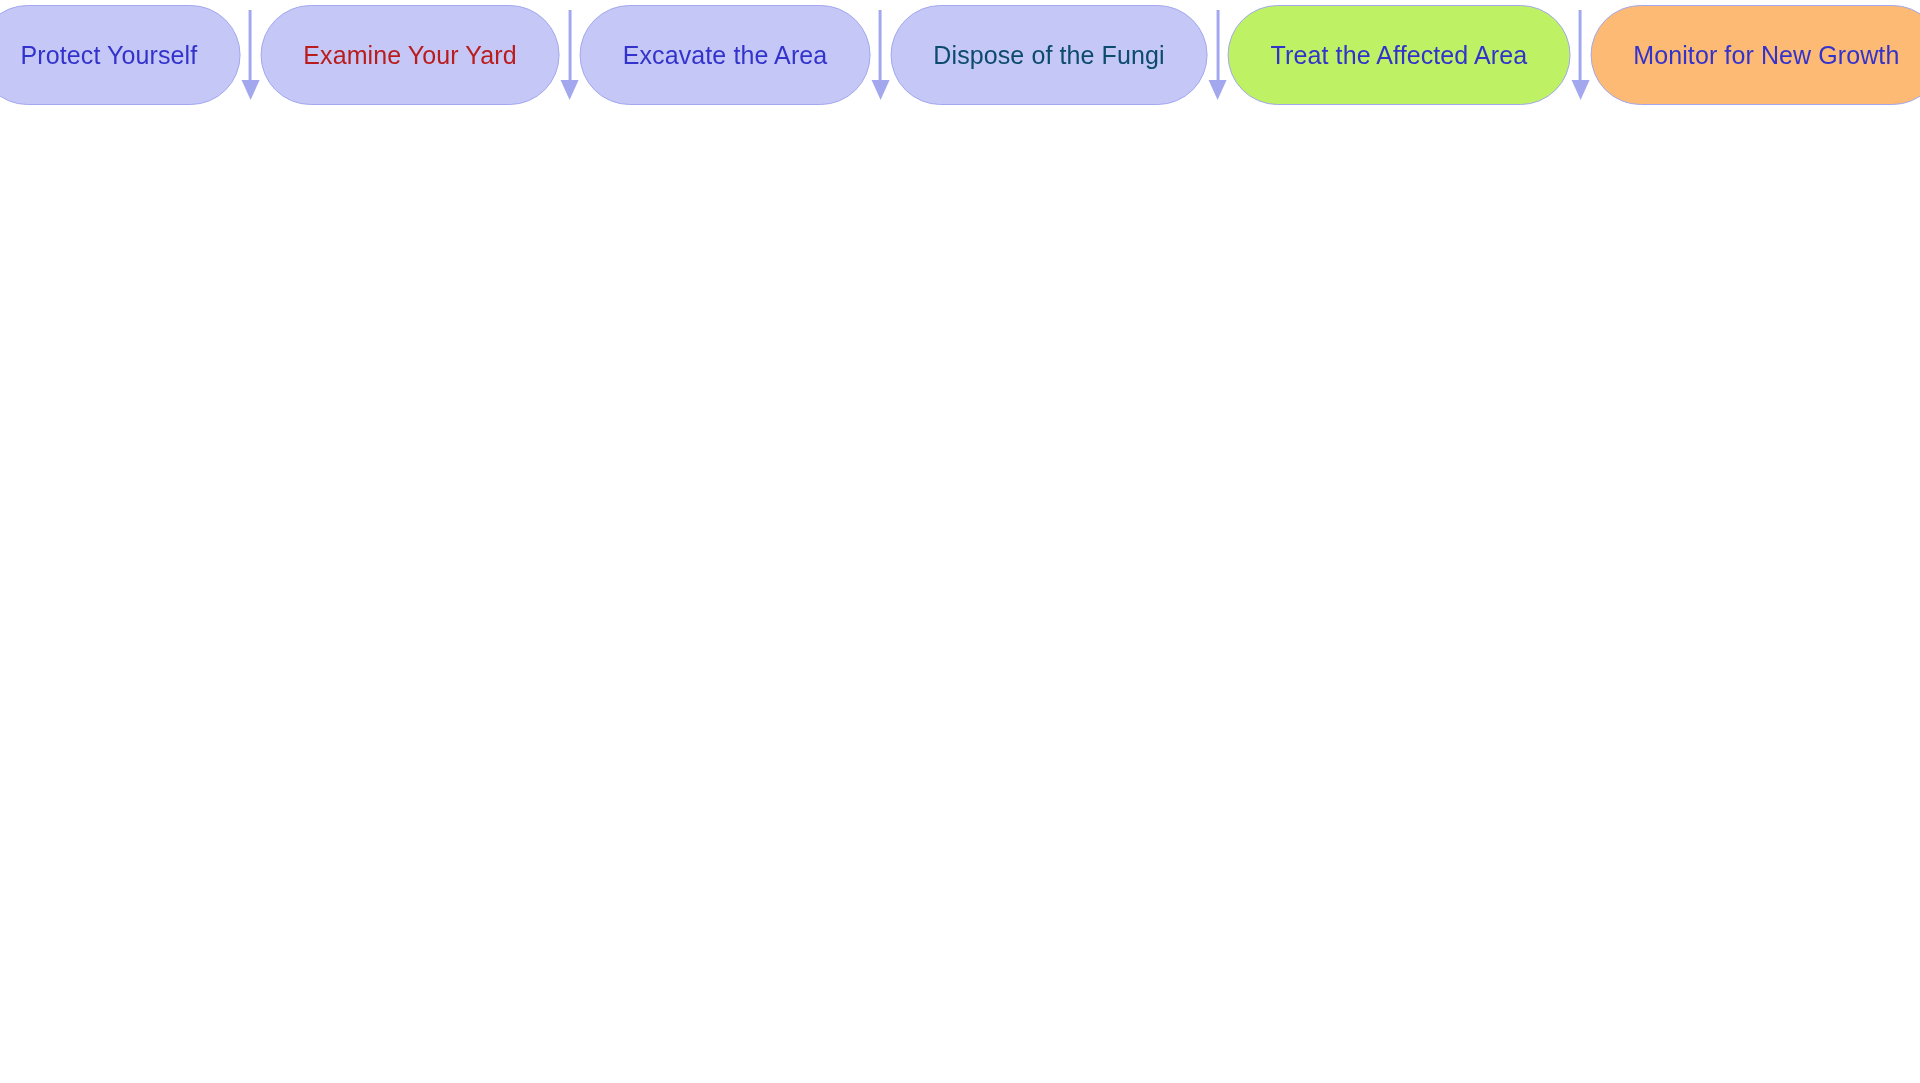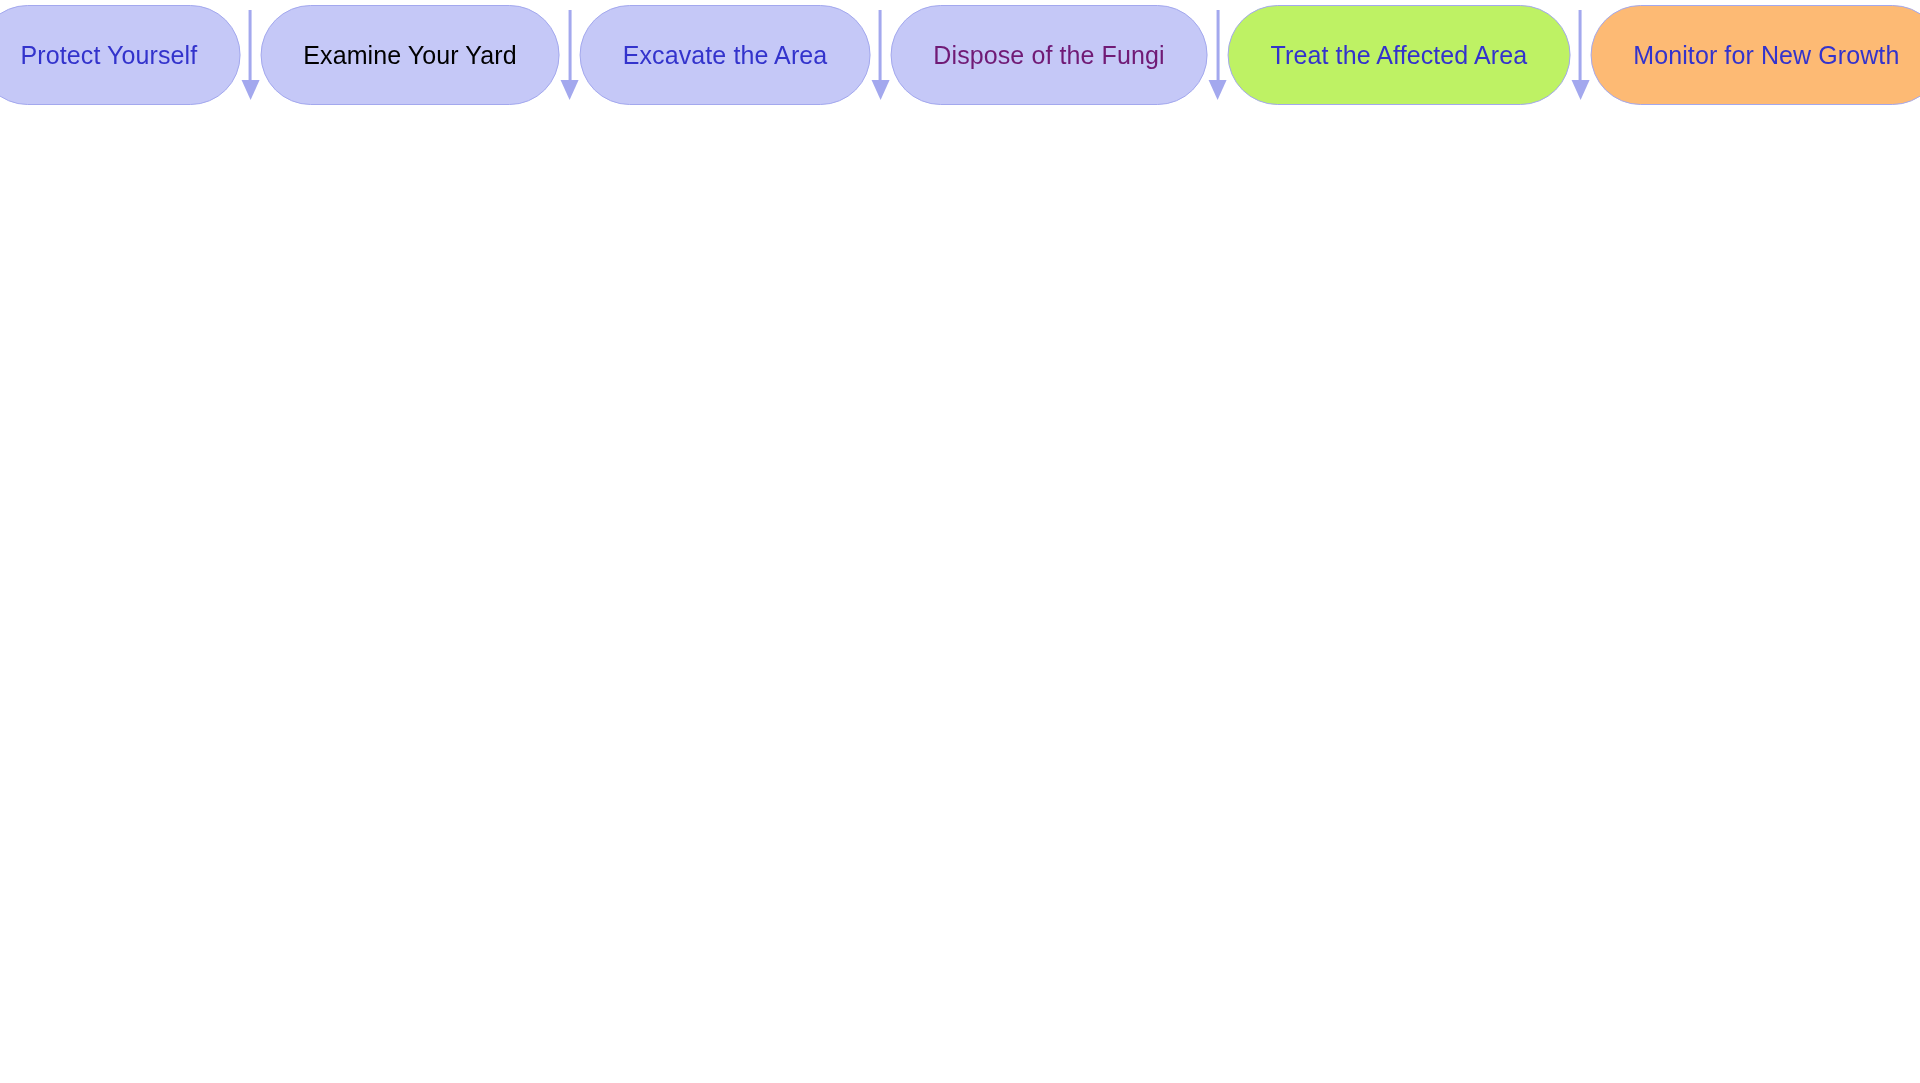--- a/index.html
+++ b/index.html
@@ -89,39 +89,39 @@
     <div class="node" style="background: rgb(197, 200, 247); border-color: rgb(163, 168, 238);">
       <span class="node-label" style="color: rgb(51, 51, 204);">Protect Yourself</span>
     </div>
 
     <div class="connector">
       <div class="connector-line" style="background: rgb(163, 168, 238);"></div>
       <div class="connector-arrowhead" style="border-top-color: rgb(163, 168, 238);"></div>
     </div>
 
     <div class="node" style="background: rgb(197, 200, 247); border-color: rgb(163, 168, 238);">
-      <span class="node-label" style="color: #000000;">Examine Your Yard</span>
+      <span class="node-label" style="color: #b91c1c;">Examine Your Yard</span>
     </div>
 
     <div class="connector">
       <div class="connector-line" style="background: rgb(163, 168, 238);"></div>
       <div class="connector-arrowhead" style="border-top-color: rgb(163, 168, 238);"></div>
     </div>
 
     <div class="node" style="background: rgb(197, 200, 247); border-color: rgb(163, 168, 238);">
       <span class="node-label" style="color: rgb(51, 51, 204);">Excavate the Area</span>
     </div>
 
     <div class="connector">
       <div class="connector-line" style="background: rgb(163, 168, 238);"></div>
       <div class="connector-arrowhead" style="border-top-color: rgb(163, 168, 238);"></div>
     </div>
 
     <div class="node" style="background: rgb(197, 200, 247); border-color: rgb(163, 168, 238);">
-      <span class="node-label" style="color: #701a75;">Dispose of the Fungi</span>
+      <span class="node-label" style="color: #0c4a6e;">Dispose of the Fungi</span>
     </div>
 
     <div class="connector">
       <div class="connector-line" style="background: rgb(163, 168, 238);"></div>
       <div class="connector-arrowhead" style="border-top-color: rgb(163, 168, 238);"></div>
     </div>
 
     <div class="node" style="background: #bef264; border-color: rgb(163, 168, 238);">
       <span class="node-label" style="color: rgb(51, 51, 204);">Treat the Affected Area</span>
     </div>

